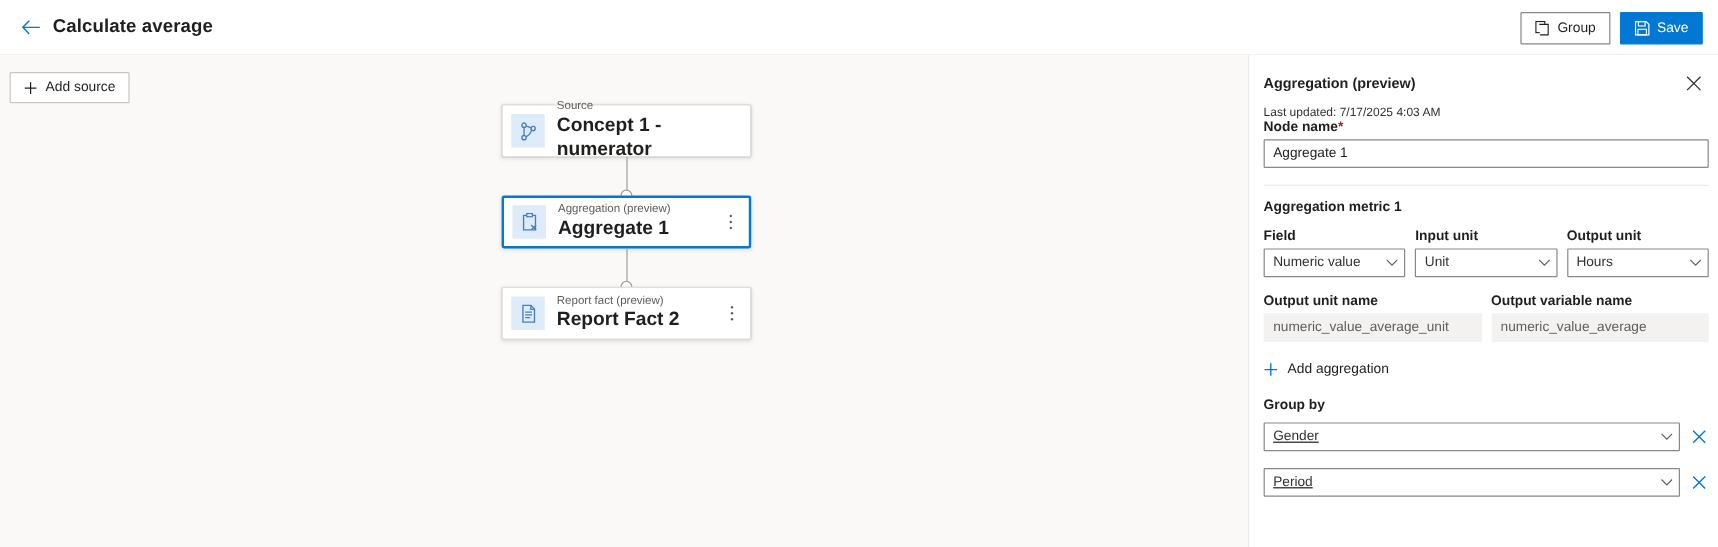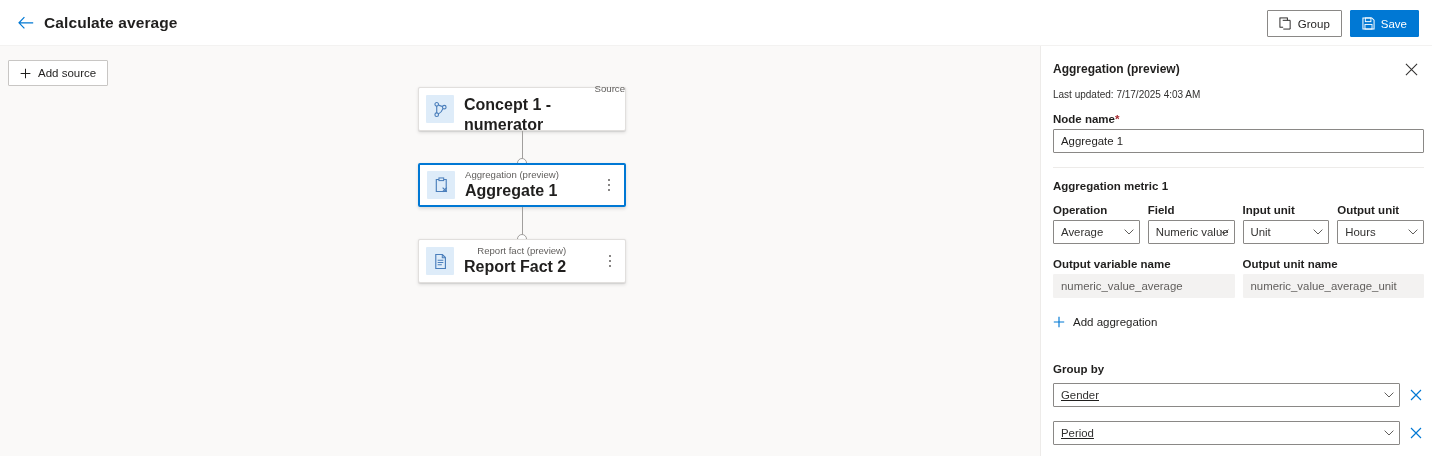--- a/index.html
+++ b/index.html
@@ -68,21 +68,21 @@
     border: 2px solid #0078d4;
     box-shadow: 0 1.2px 3.6px rgba(0,0,0,.12);
   }
   .node-icon {
     width: 28px; height: 28px; margin-left: 7px;
     background: #deecf9; border-radius: 1px;
     display: flex; align-items: center; justify-content: center;
     flex: none;
   }
   .node-text { margin-left: 10px; display: flex; flex-direction: column; gap: 1px; }
-  .node-type { font-size: 9.6px; color: #605e5c; line-height: 1.2; text-align: right; }
+  .node-type { font-size: 9.6px; color: #605e5c; line-height: 1.2; }
   .node-name { font-size: 16px; font-weight: 700; color: #201f1e; line-height: 1.25; }
   .node-menu {
     position: absolute; right: 8px; top: 50%; transform: translateY(-50%);
     width: 14px; height: 20px; cursor: pointer;
     display: flex; flex-direction: column; align-items: center;
     justify-content: center; gap: 2.5px;
   }
   .node-menu i { width: 2.2px; height: 2.2px; background: #605e5c; border-radius: 50%; display: block; }
 
   .connector {
@@ -271,41 +271,32 @@
 <div class="panel">
 
   <div class="panel-title">Aggregation (preview)</div>
   <div class="panel-close">
     <svg width="13" height="13" viewBox="0 0 14 14">
       <path d="M1 1 L13 13 M13 1 L1 13" stroke="#323130" stroke-width="1.15"></path>
     </svg>
   </div>
   <div class="panel-sub">Last updated: 7/17/2025 4:03 AM</div>
 
-  <div style="margin-top:13px;">
+  <div style="">
     <label class="field-label">
       <span>Node name</span><span class="req">*</span>
     </label>
     <input class="txt" value="Aggregate 1" style="">
   </div>
 
   <div class="divider"></div>
 
   <div class="section-label">Aggregation metric 1</div>
 
   <div class="metric-row">
-    <div class="metric-col">
-      <span class="field-label">Operation</span>
-      <div class="sel-wrap">
-        <div class="sel">Average</div>
-        <svg class="chev" width="10" height="6" viewBox="0 0 10 6">
-            <path d="M.6.6 L5 5 L9.4.6" fill="none" stroke="#605e5c" stroke-width="1"></path>
-          </svg>
-      </div>
-    </div>
     <div class="metric-col">
       <span class="field-label">Field</span>
       <div class="sel-wrap">
         <div class="sel">Numeric value</div>
         <svg class="chev" width="10" height="6" viewBox="0 0 10 6">
             <path d="M.6.6 L5 5 L9.4.6" fill="none" stroke="#605e5c" stroke-width="1"></path>
           </svg>
       </div>
     </div>
     <div class="metric-col">
@@ -323,39 +314,39 @@
         <div class="sel">Hours</div>
         <svg class="chev" width="10" height="6" viewBox="0 0 10 6">
             <path d="M.6.6 L5 5 L9.4.6" fill="none" stroke="#605e5c" stroke-width="1"></path>
           </svg>
       </div>
     </div>
   </div>
 
   <div class="names-row">
     <div class="names-col">
+      <span class="field-label">Output unit name</span>
+      <input class="txt readonly" readonly="" value="numeric_value_average_unit" style="">
+    </div>
+    <div class="names-col">
       <span class="field-label">Output variable name</span>
       <input class="txt readonly" readonly="" value="numeric_value_average" style="">
-    </div>
-    <div class="names-col">
-      <span class="field-label">Output unit name</span>
-      <input class="txt readonly" readonly="" value="numeric_value_average_unit" style="">
     </div>
   </div>
 
   <div style="margin-top:16px;">
     <button class="link-btn">
       <svg width="12" height="12" viewBox="0 0 12 12">
           <path d="M6 .8 V11.2 M.8 6 H11.2" stroke="#0078d4" stroke-width="1.15"></path>
         </svg>
       <span>Add aggregation</span>
     </button>
   </div>
 
-  <div style="margin-top:31px;" class="section-label">Group by</div>
+  <div style="margin-top:13px;" class="section-label">Group by</div>
 
   <div class="groupby-row">
     <div class="sel-wrap">
       <div class="sel">Gender</div>
       <svg class="chev" width="10" height="6" viewBox="0 0 10 6">
           <path d="M.6.6 L5 5 L9.4.6" fill="none" stroke="#605e5c" stroke-width="1"></path>
         </svg>
     </div>
     <div class="remove-x">
       <svg width="12" height="12" viewBox="0 0 12 12">

